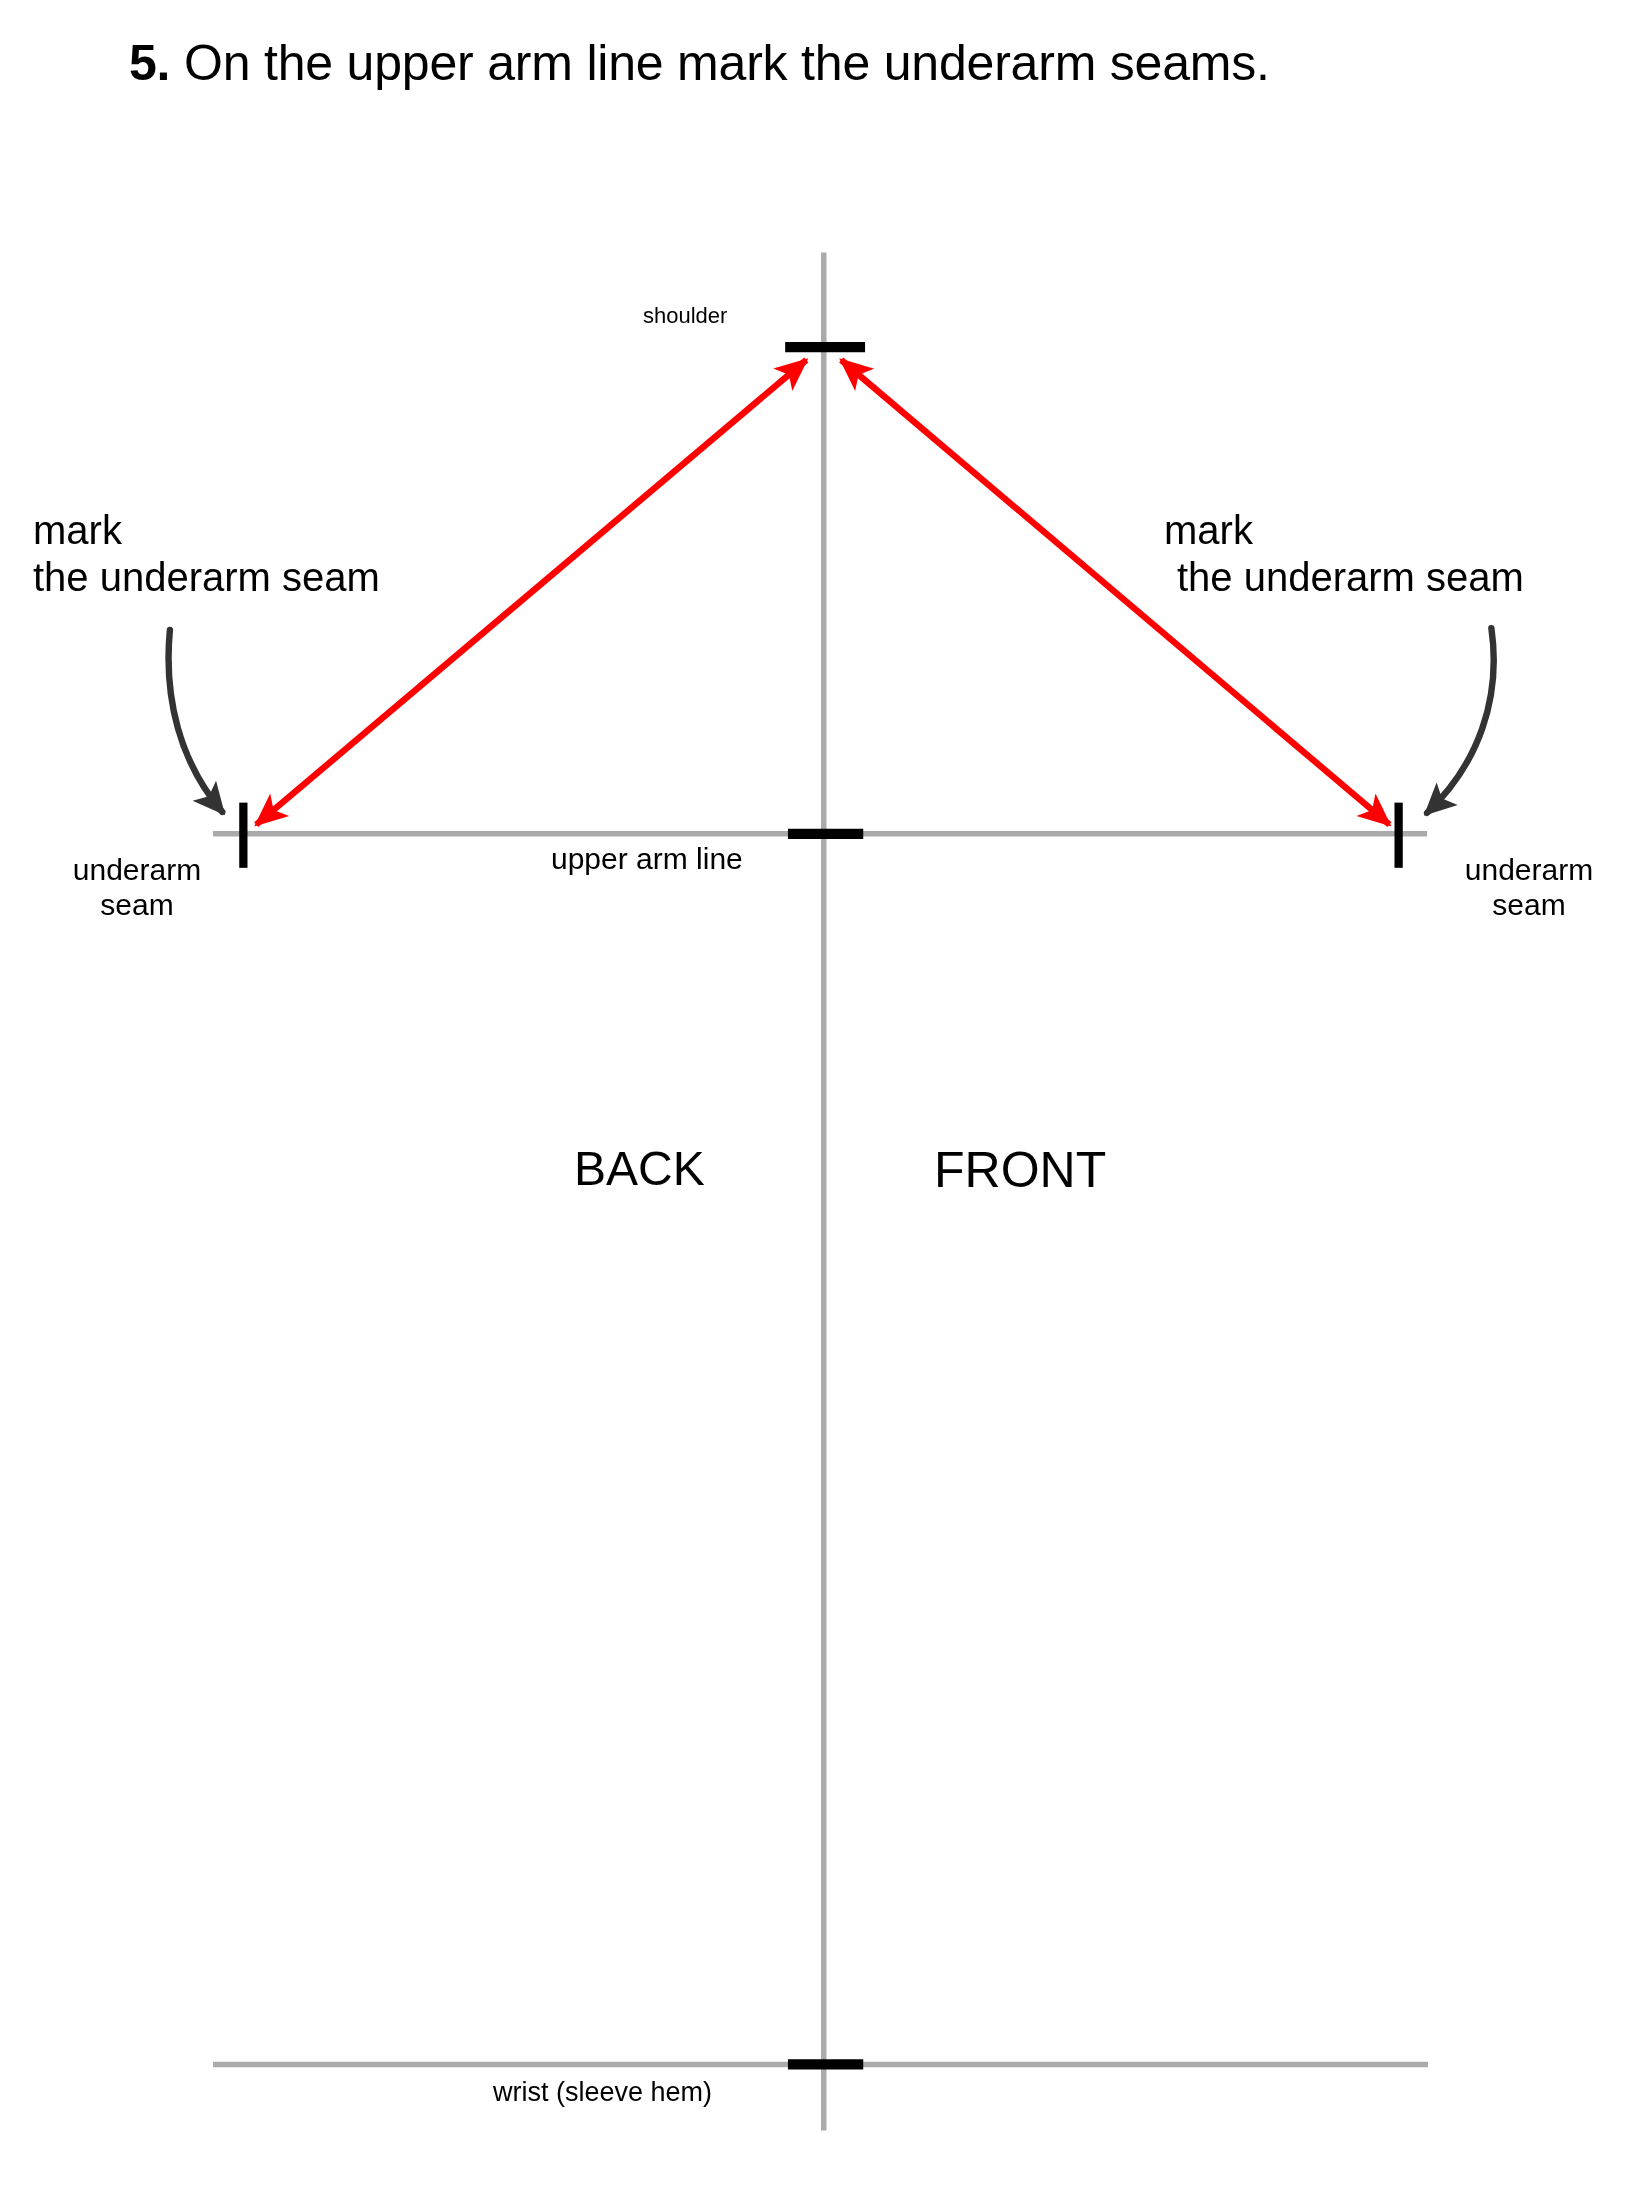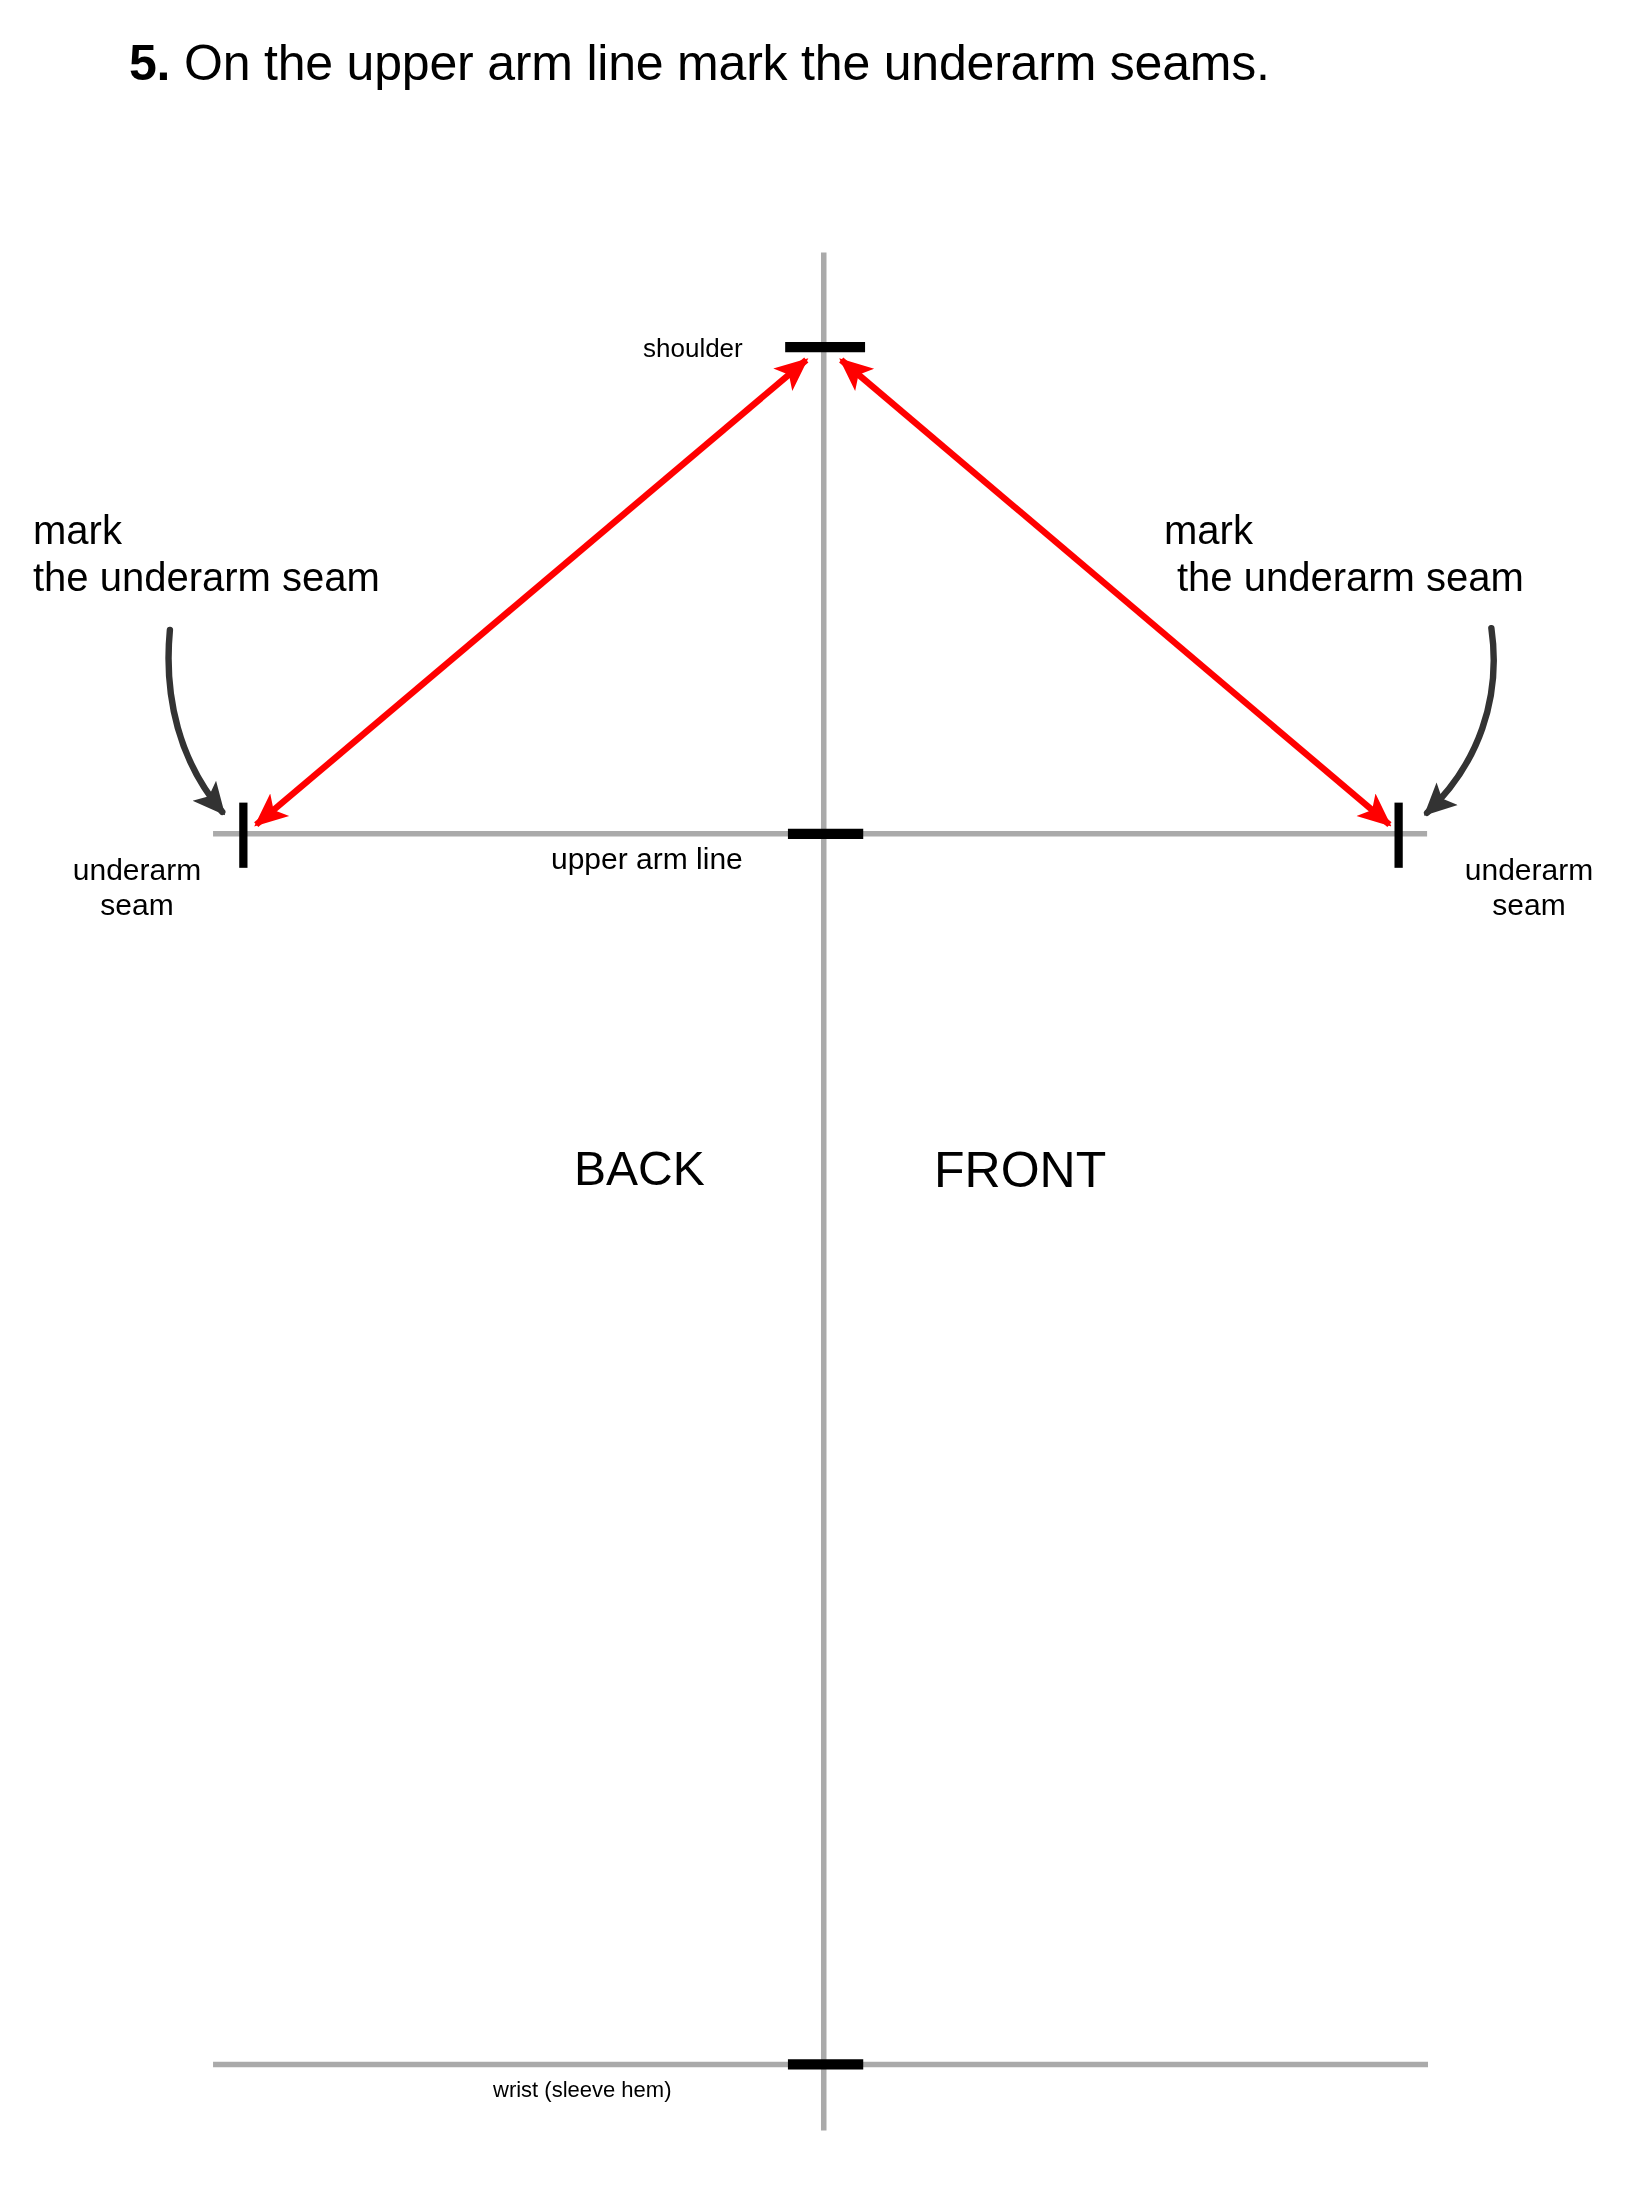--- a/index.html
+++ b/index.html
@@ -47,33 +47,33 @@
 
   
   .lbl {
     position: absolute;
     white-space: pre;
     line-height: 1.18;
   }
 
   #label-shoulder {
     left: 643px;
-    top: 333px;
-    font-size: 26px;
+    top: 303px;
+    font-size: 22px;
   }
   #label-upper-arm-line {
     left: 551px;
     top: 841px;
     font-size: 30px;
     text-align: center;
   }
   #label-wrist {
     left: 493px;
     top: 2077px;
-    font-size: 22px;
+    font-size: 27px;
   }
 
   #label-mark-left {
     left: 33px;
     top: 507px;
     font-size: 40px;
     text-align: left;
   }
   #label-mark-right {
     left: 1164px;

